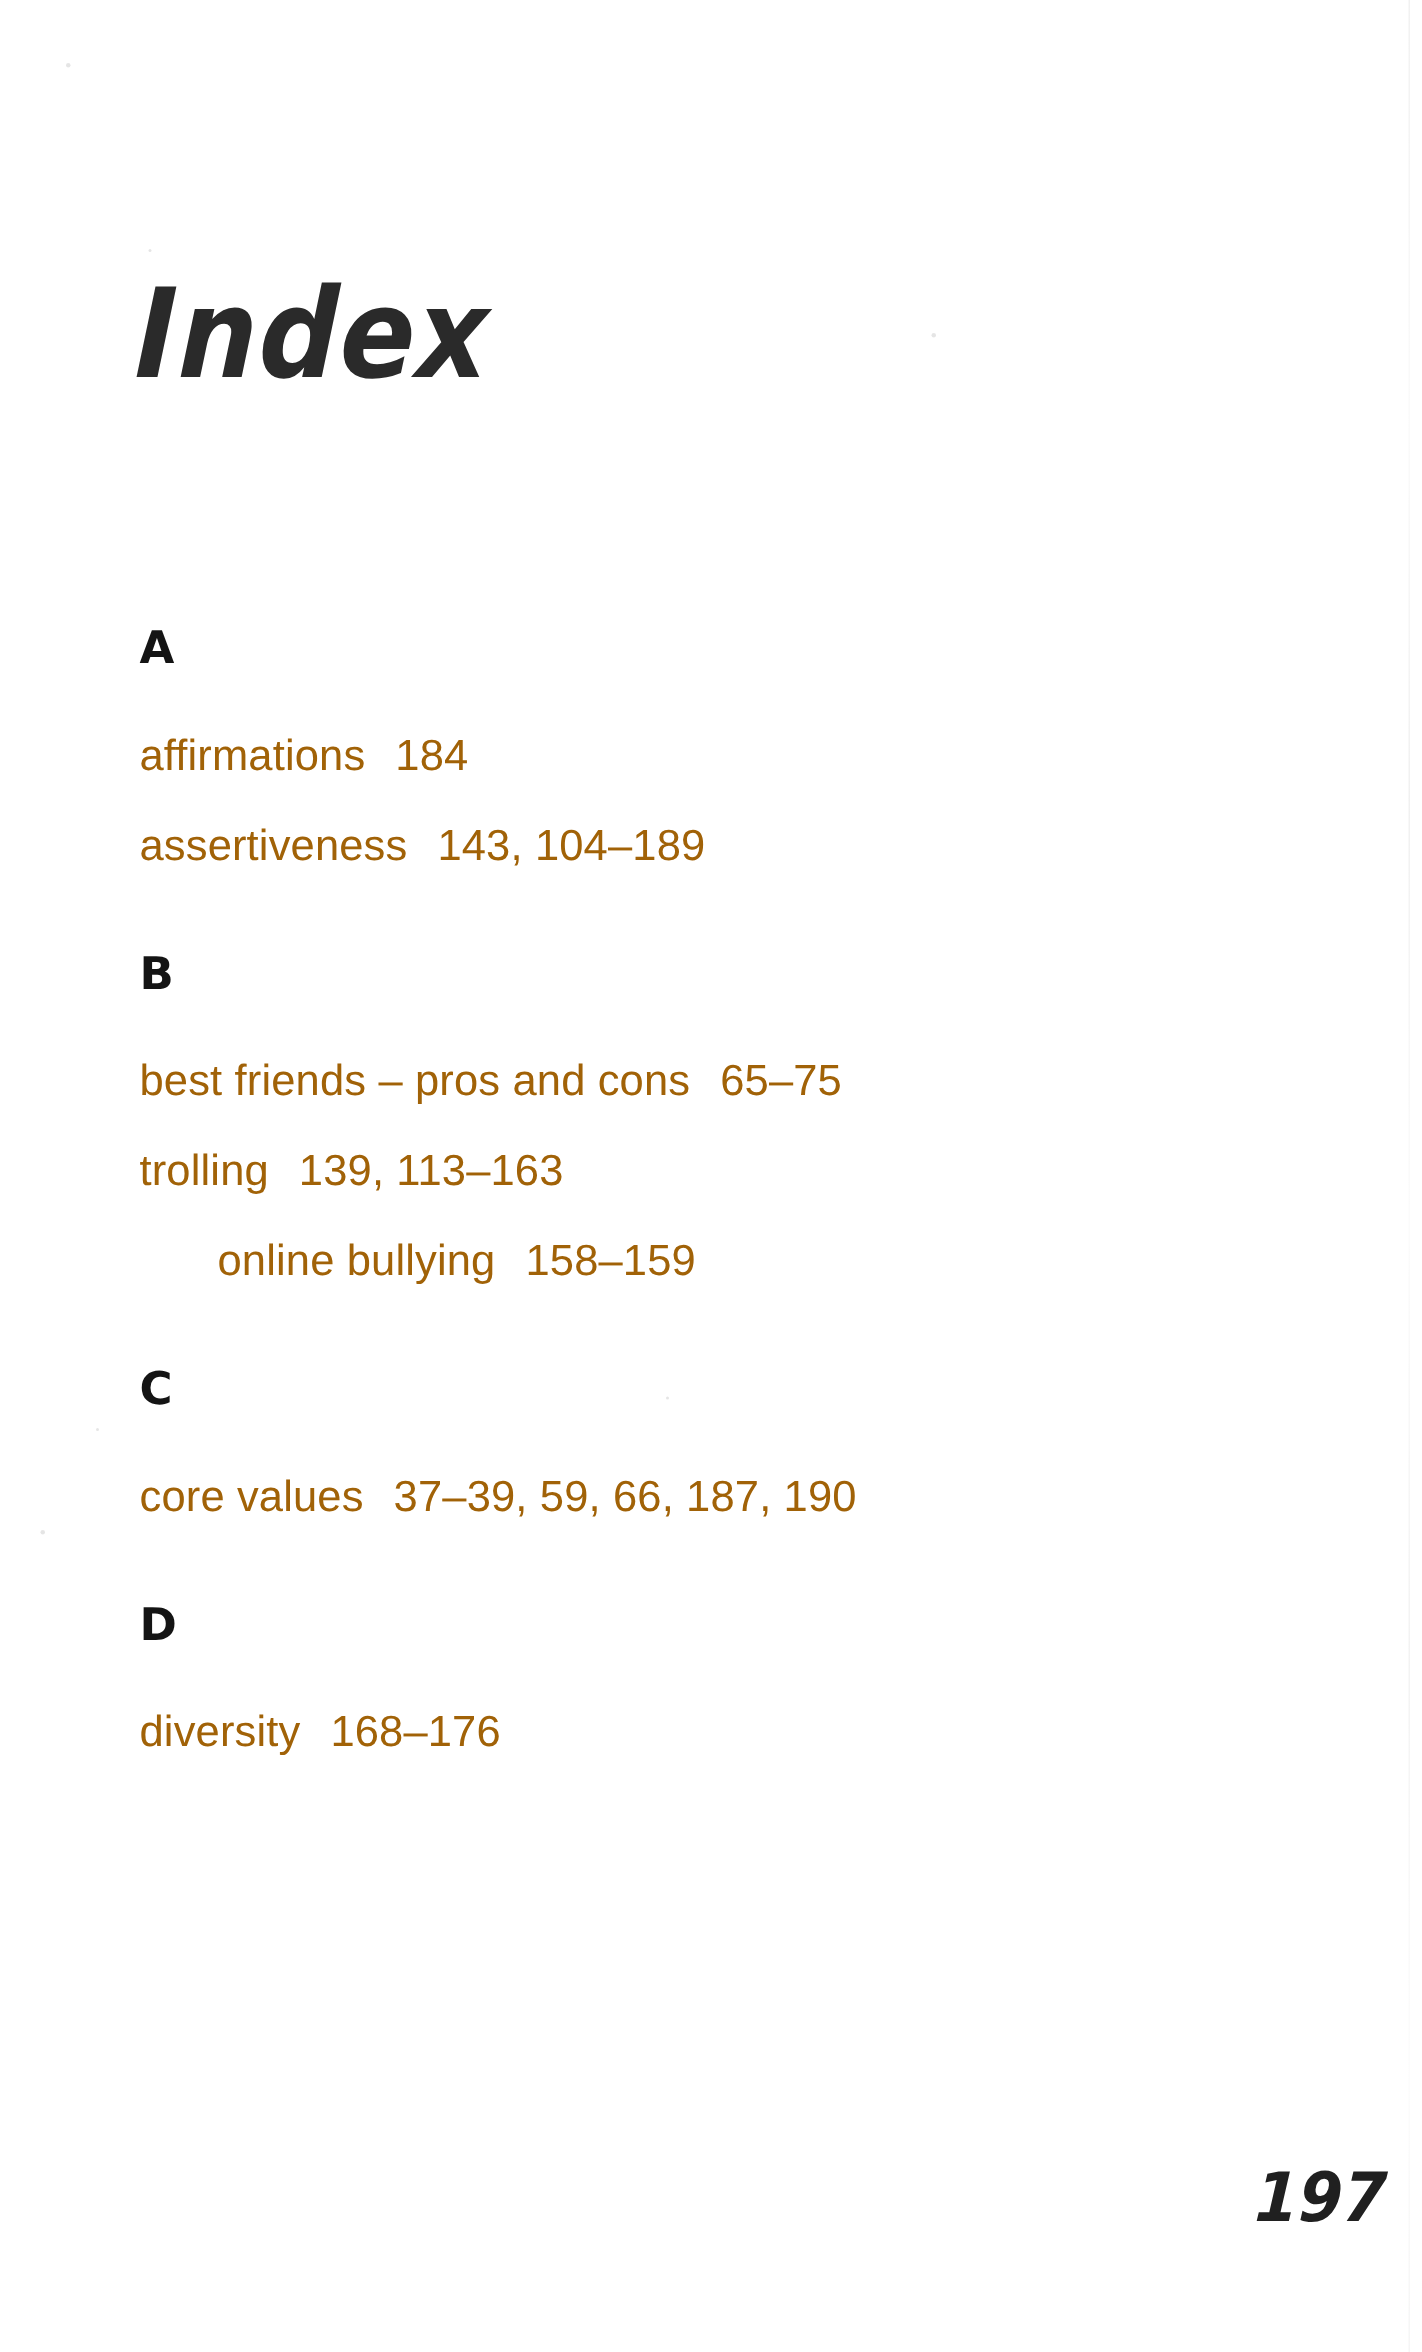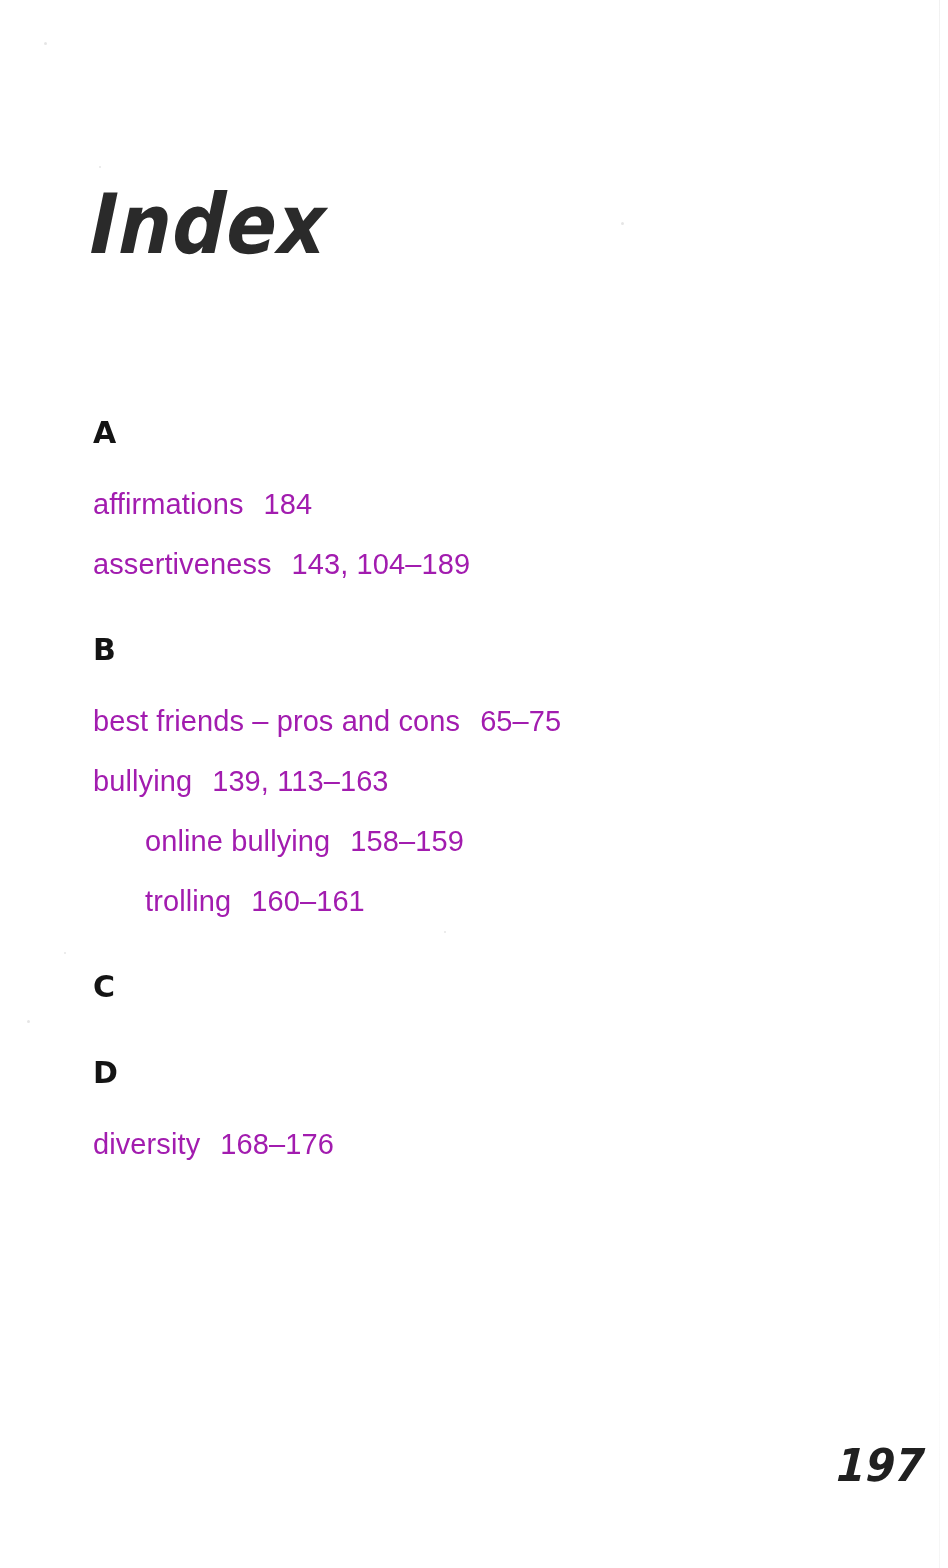--- a/index.html
+++ b/index.html
@@ -83,21 +83,21 @@
     font-weight: bold;
     color: #141414;
     line-height: 1;
     margin: 0 0 42px 0;
     letter-spacing: 0.5px;
   }
 
   .entry {
     font-size: 29px;
     font-weight: 400;
-    color: #a21caf;
+    color: #a16207;
     line-height: 1;
     margin: 0 0 31px 0;
     letter-spacing: 0.1px;
     white-space: nowrap;
   }
   .entry:last-child {
     margin-bottom: 0;
   }
 
   .entry.sub {
@@ -154,32 +154,32 @@
         <span class="term">assertiveness</span><span class="pages">143, 104–189</span>
       </div>
     </div>
 
     <div class="section">
       <div class="section-letter">B</div>
       <div class="entry">
         <span class="term">best friends – pros and cons</span><span class="pages">65–75</span>
       </div>
       <div class="entry">
-        <span class="term">bullying</span><span class="pages">139, 113–163</span>
+        <span class="term">trolling</span><span class="pages">139, 113–163</span>
       </div>
       <div class="entry sub">
         <span class="term">online bullying</span><span class="pages">158–159</span>
-      </div>
-      <div class="entry sub">
-        <span class="term">trolling</span><span class="pages">160–161</span>
       </div>
     </div>
 
     <div class="section">
       <div class="section-letter">C</div>
+      <div class="entry">
+        <span class="term">core values</span><span class="pages">37–39, 59, 66, 187, 190</span>
+      </div>
     </div>
 
     <div class="section">
       <div class="section-letter">D</div>
       <div class="entry">
         <span class="term">diversity</span><span class="pages">168–176</span>
       </div>
     </div>
 
   </div>

